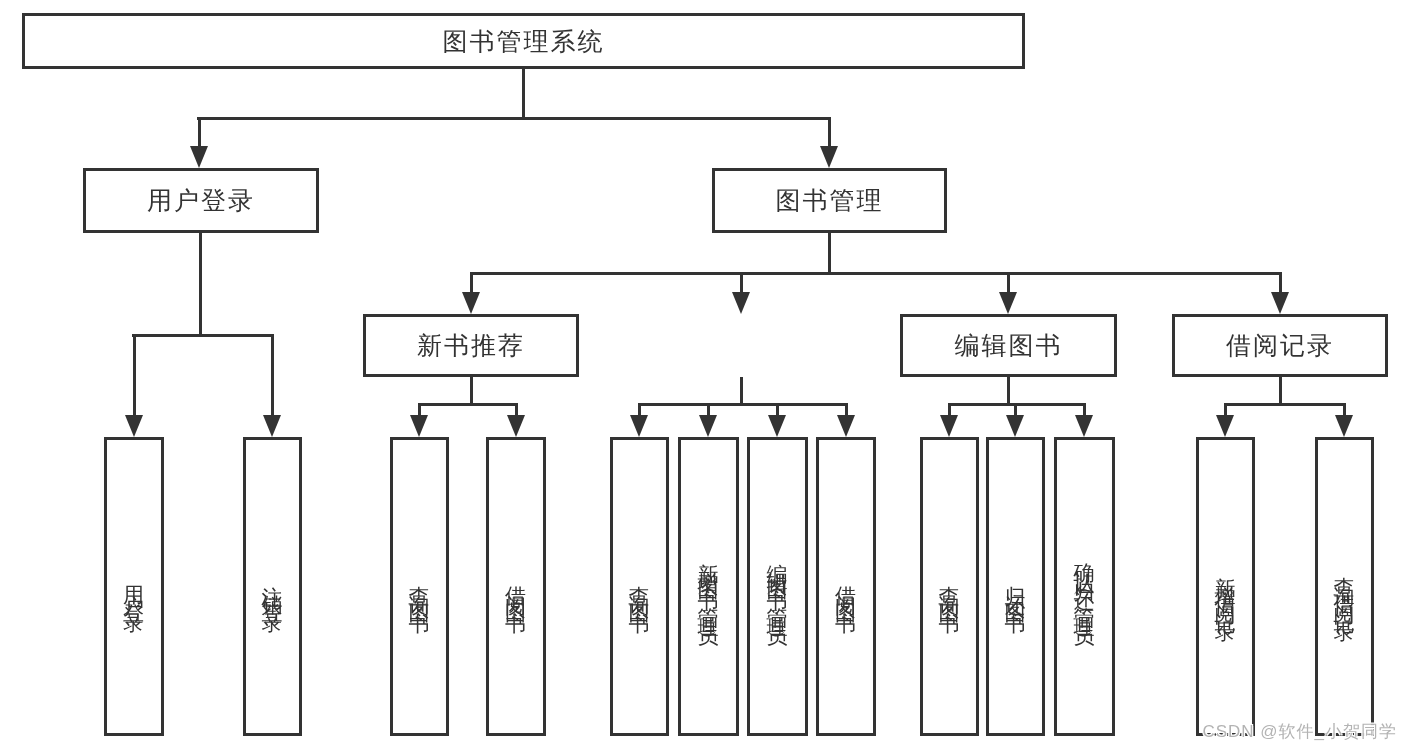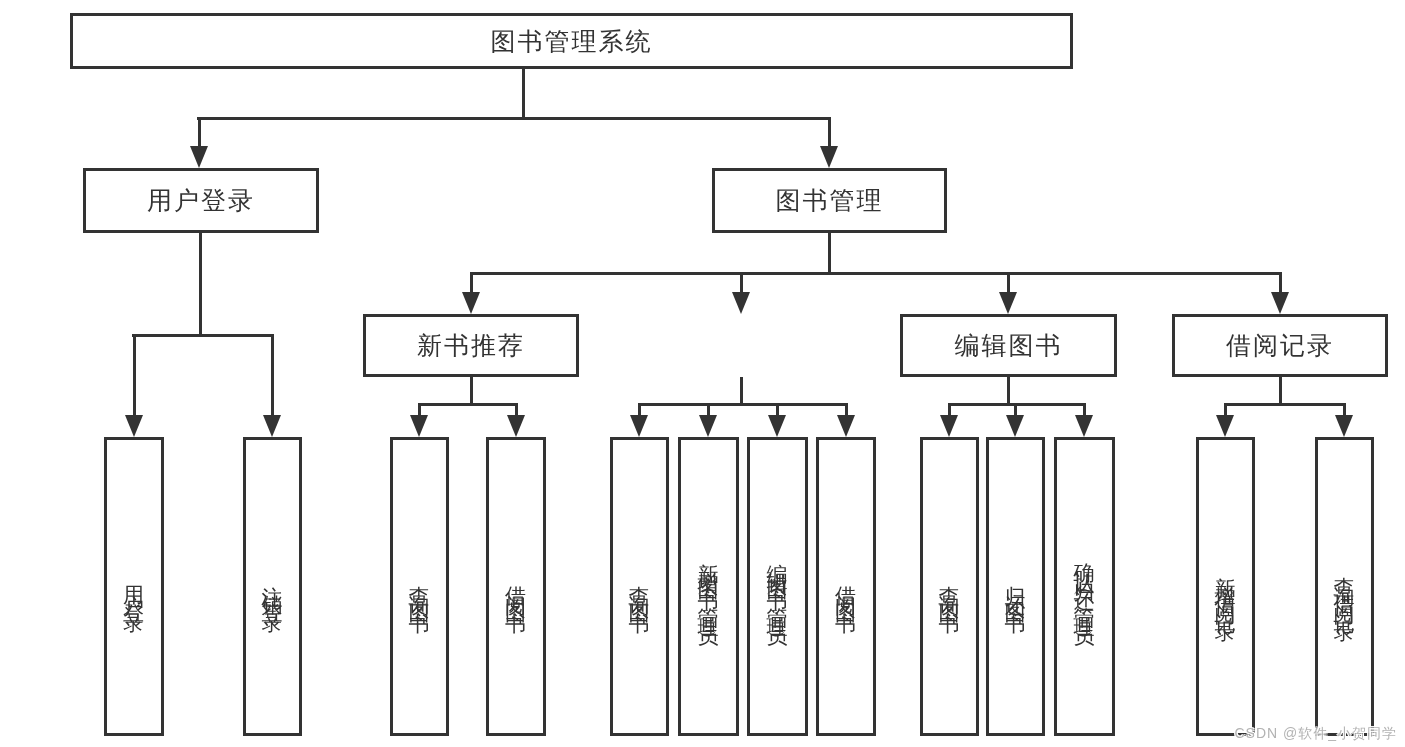--- a/index.html
+++ b/index.html
@@ -36,21 +36,21 @@
     position: absolute;
     width: 0; height: 0;
     border-left: 9px solid transparent;
     border-right: 9px solid transparent;
     border-top: 22px solid #333333;
   }
   .watermark {
     position: absolute;
     right: 8px;
     bottom: 4px;
-    font-size: 14px;
+    font-size: 17px;
     letter-spacing: 1px;
     color: #b3b3b3;
     text-shadow: 1px 1px 0 #ffffff, -1px -1px 0 #ffffff, 1px -1px 0 #ffffff, -1px 1px 0 #ffffff;
     z-index: 10;
     white-space: nowrap;
   }
 </style>
 </head>
 <body>
 
@@ -101,21 +101,21 @@
     <div class="arrow-shaft" style="left: 947.5px; top: 403px; height: 16px;"></div>
     <div class="arrow-head" style="left: 940px; top: 415px;"></div>
     <div class="arrow-shaft" style="left: 1013.5px; top: 403px; height: 16px;"></div>
     <div class="arrow-head" style="left: 1006px; top: 415px;"></div>
     <div class="arrow-shaft" style="left: 1082.5px; top: 403px; height: 16px;"></div>
     <div class="arrow-head" style="left: 1075px; top: 415px;"></div>
     <div class="arrow-shaft" style="left: 1223.5px; top: 403px; height: 16px;"></div>
     <div class="arrow-head" style="left: 1216px; top: 415px;"></div>
     <div class="arrow-shaft" style="left: 1342.5px; top: 403px; height: 16px;"></div>
     <div class="arrow-head" style="left: 1335px; top: 415px;"></div>
-    <div class="node h" style="left: 22px; top: 13px; width: 1003px; height: 56px; margin-left: 48px;">
+    <div class="node h" style="left: 22px; top: 13px; width: 1003px; height: 56px;">
       <span class="label">图书管理系统</span>
     </div>
     <div class="node h" style="left: 83px; top: 168px; width: 236px; height: 65px;">
       <span class="label">用户登录</span>
     </div>
     <div class="node h" style="left: 363px; top: 314px; width: 216px; height: 63px;">
       <span class="label">新书推荐</span>
     </div>
     <div class="node h" style="left: 712px; top: 168px; width: 235px; height: 65px;">
       <span class="label">图书管理</span>

